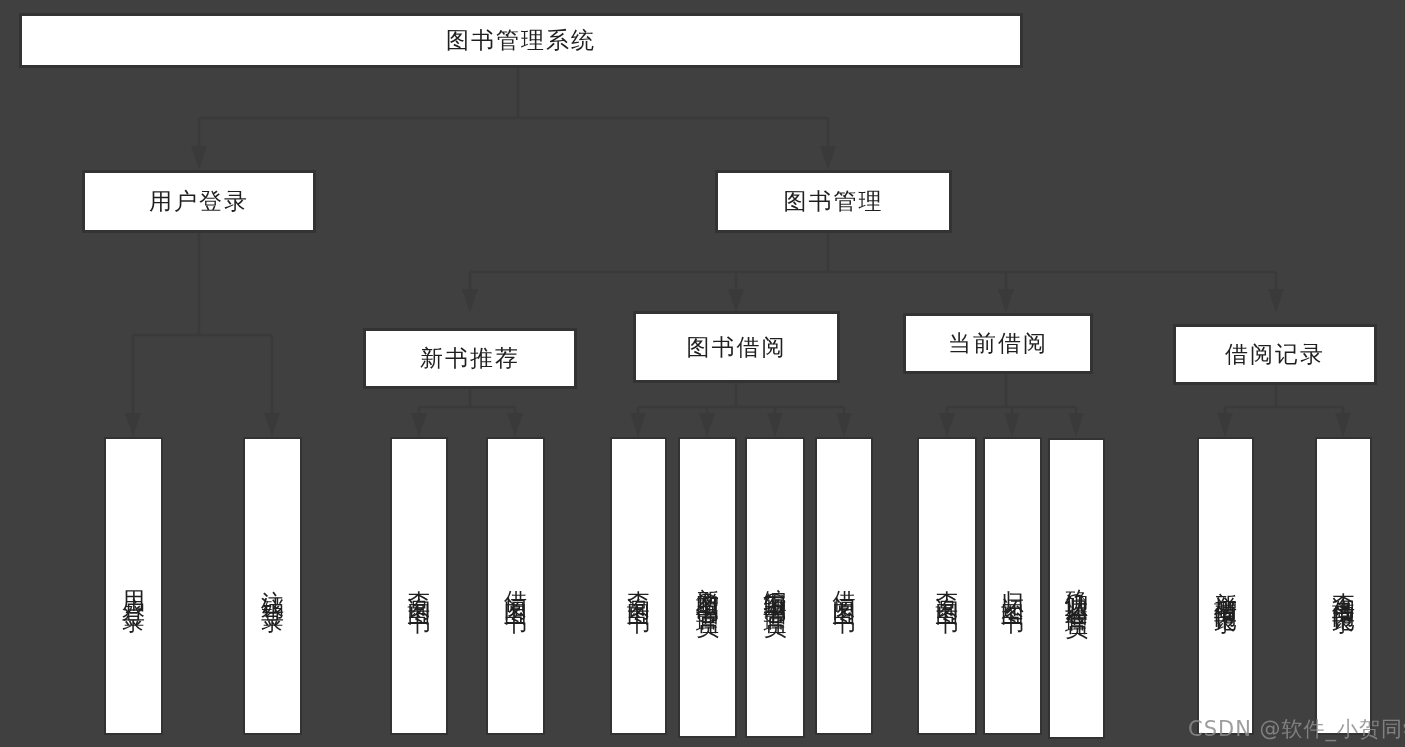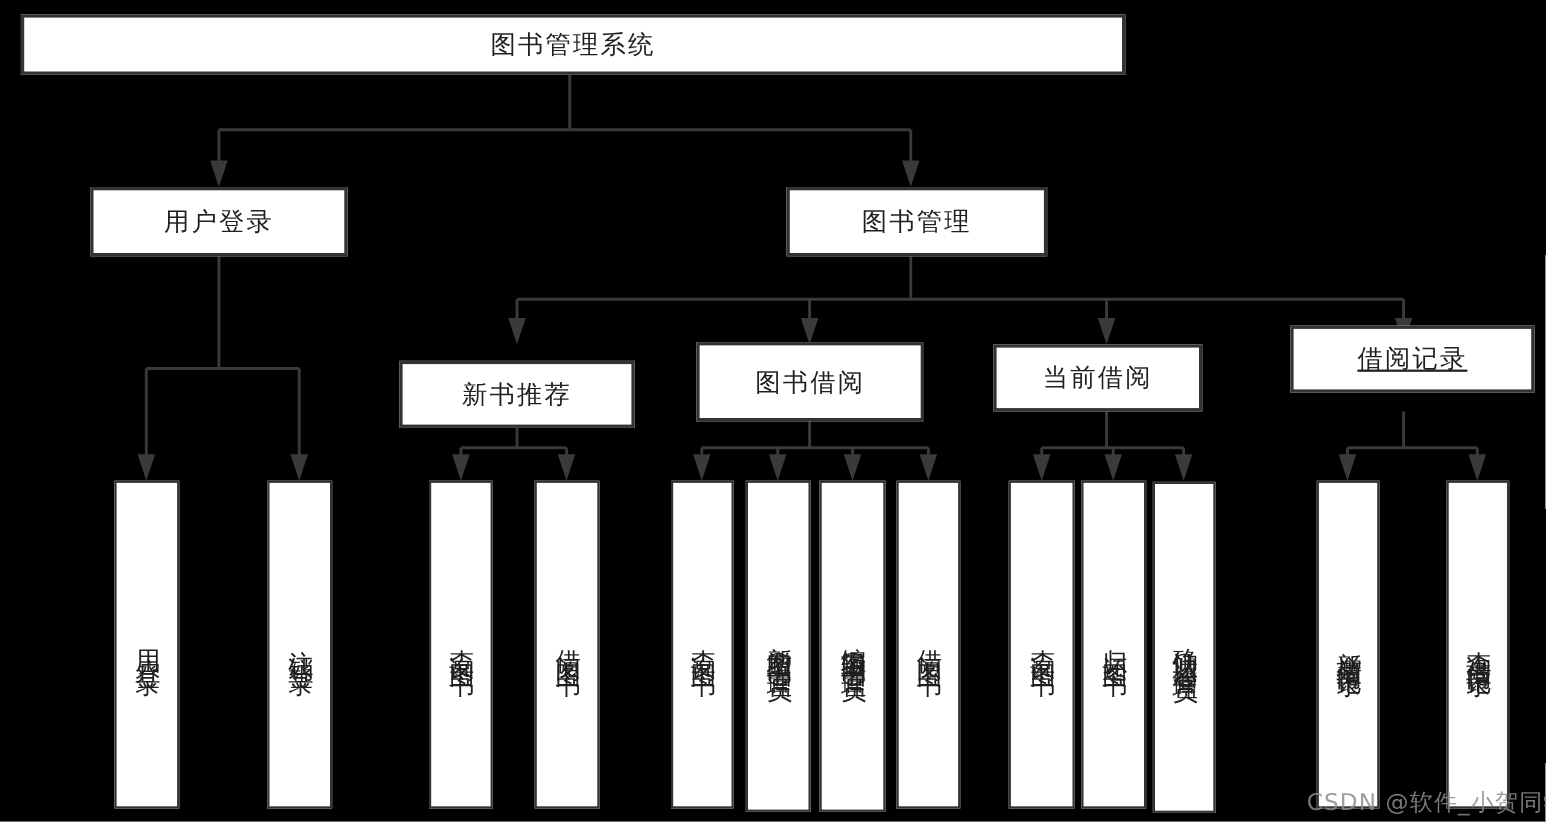--- a/index.html
+++ b/index.html
@@ -5,21 +5,21 @@
   html, body {
     margin: 0;
     padding: 0;
     background: #ffffff;
     font-family: "DejaVu Sans", "Liberation Sans", sans-serif;
   }
   #canvas {
     position: relative;
     width: 1405px;
     height: 747px;
-    background: #000000;
+    background: #404040;
     overflow: hidden;
   }
   #wires {
     position: absolute;
     left: 0;
     top: 0;
     width: 1405px;
     height: 747px;
   }
   .node {
@@ -138,21 +138,21 @@
   </svg>
 
   <div class="node hbox" style="left:19px; top:13px; width:1004px; height:55px;">图书管理系统</div>
 
   <div class="node hbox" style="left:82px; top:170px; width:234px; height:63px;">用户登录</div>
   <div class="node hbox" style="left:715px; top:170px; width:237px; height:63px;">图书管理</div>
 
   <div class="node hbox" style="left:363px; top:313px; width:214px; height:61px;margin-top:15px;">新书推荐</div>
   <div class="node hbox" style="left:633px; top:311px; width:207px; height:72px;">图书借阅</div>
   <div class="node hbox" style="left:903px; top:313px; width:190px; height:61px;">当前借阅</div>
-  <div class="node hbox" style="left:1173px; top:296px; width:222px; height:61px;text-decoration:underline;">借阅记录</div>
+  <div class="node hbox" style="left:1173px; top:324px; width:204px; height:61px;">借阅记录</div>
 
   <div class="node vbox" style="left:104px; top:437px; width:59px; height:298px;">用户登录</div>
   <div class="node vbox" style="left:243px; top:437px; width:59px; height:298px;">注销登录</div>
 
   <div class="node vbox" style="left:390px; top:437px; width:58px; height:298px;">查询图书</div>
   <div class="node vbox" style="left:486px; top:437px; width:59px; height:298px;">借阅图书</div>
 
   <div class="node vbox" style="left:610px; top:437px; width:57px; height:298px;">查询图书</div>
   <div class="node vbox long" style="left:678px; top:437px; width:59px; height:301px;">新增图书（管理员）</div>
   <div class="node vbox long" style="left:745px; top:437px; width:60px; height:301px;">编辑图书（管理员）</div>

